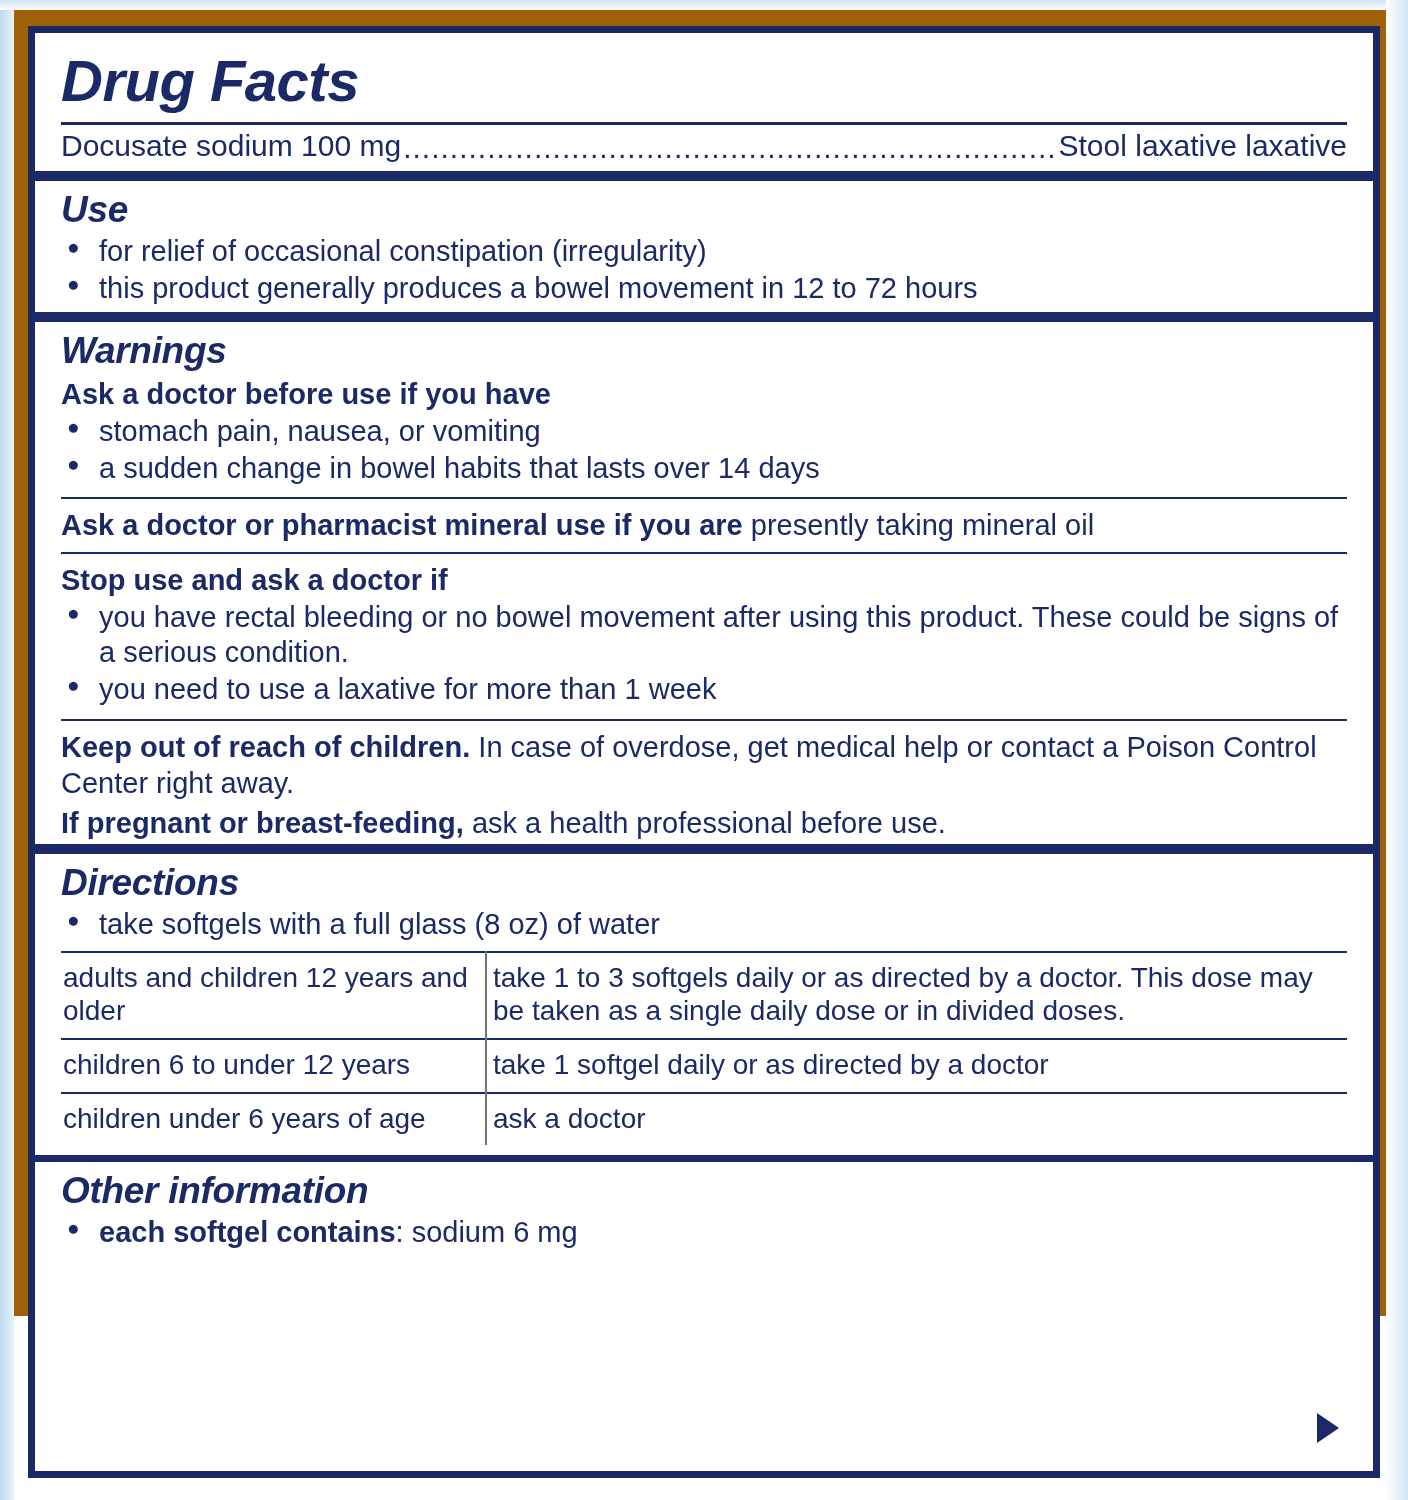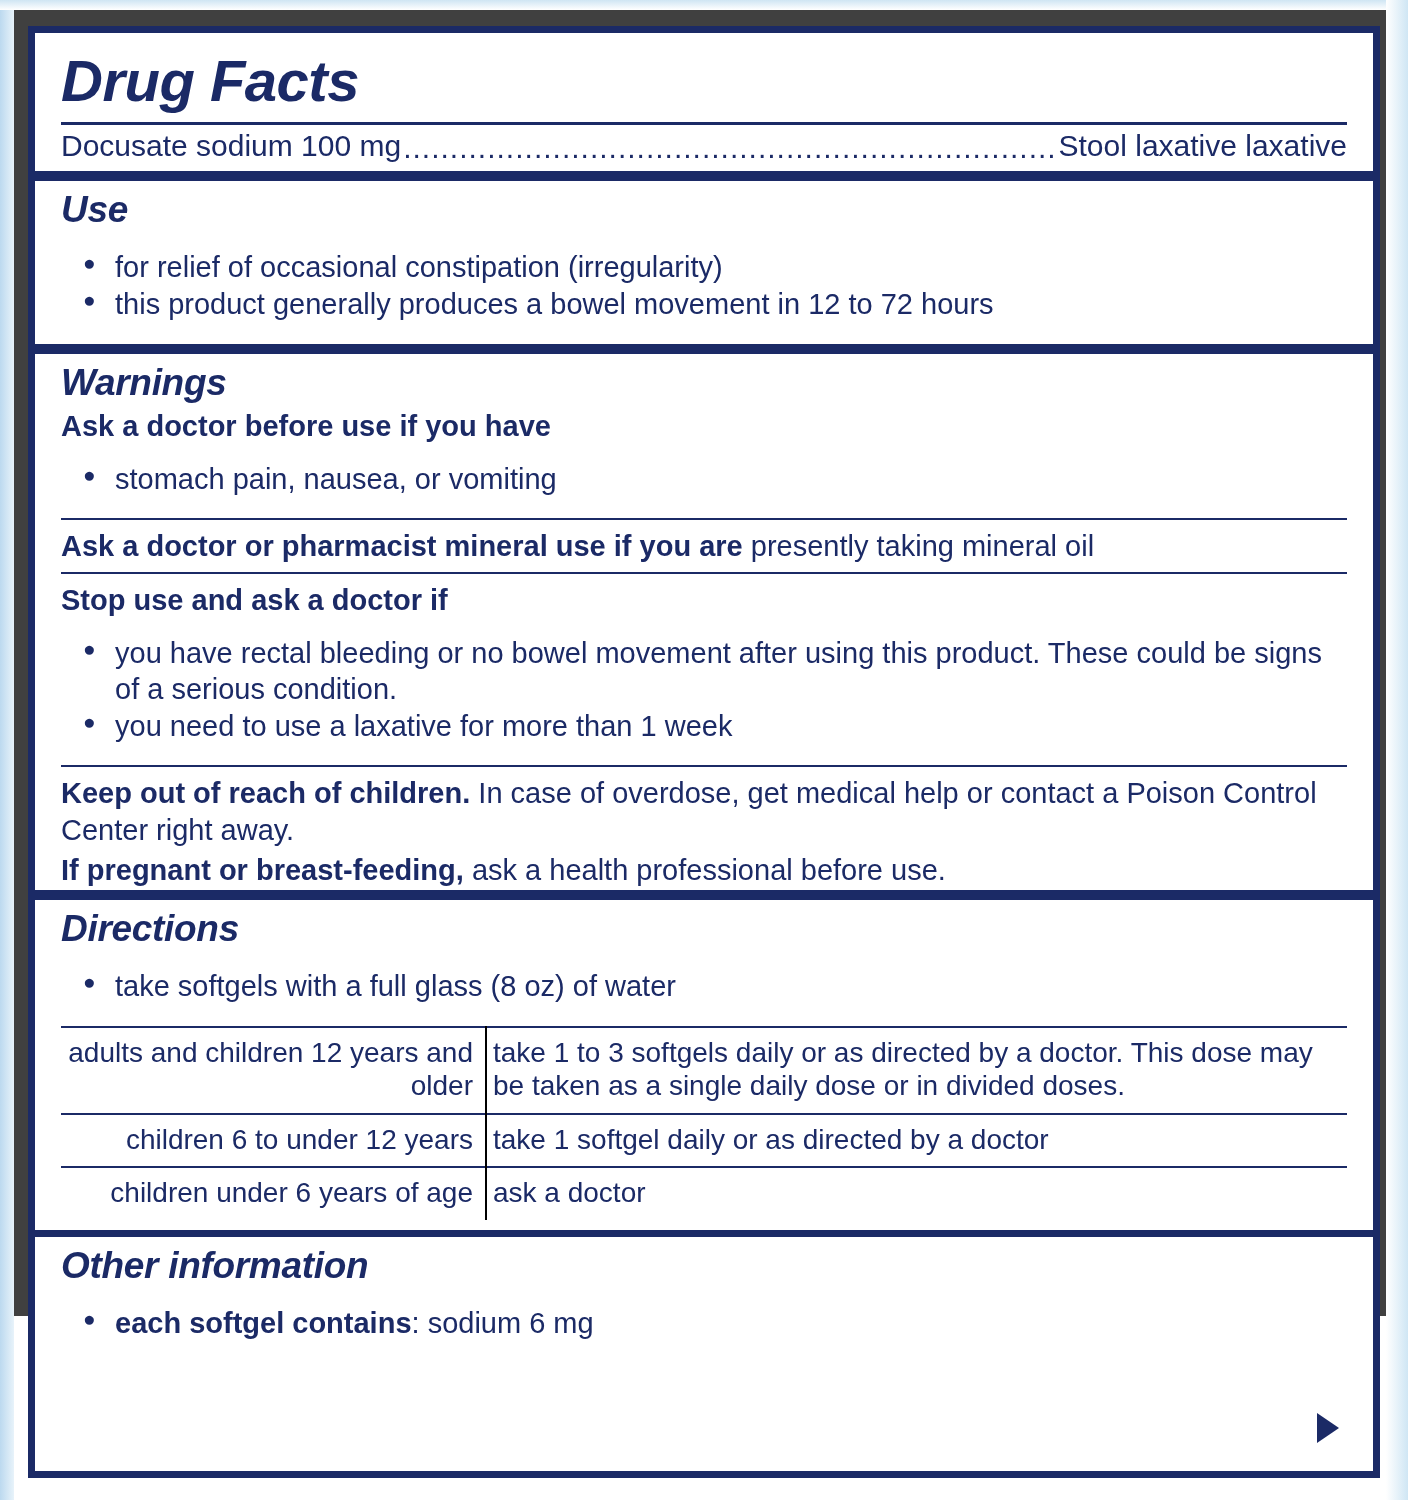--- a/index.html
+++ b/index.html
@@ -11,21 +11,21 @@
     width: 1408px;
     height: 1500px;
     font-family: "Liberation Sans", sans-serif;
     color: #1b2a66;
     overflow: hidden;
   }
   .page {
     position: relative;
     width: 1408px;
     height: 1316px;
-    background: #404040;
+    background: #a16207;
     box-sizing: border-box;
   }
   
   .edge-left {
     position: absolute;
     left: 0; top: 0;
     width: 14px; height: 1500px;
     background: linear-gradient(to right, #bcd9ef, #e8f3fa);
   }
   .edge-top {
@@ -116,21 +116,21 @@
     letter-spacing: -0.3px;
   }
   .sub-bold {
     font-size: 29px;
     font-weight: bold;
     padding: 4px 0 2px 0;
   }
 
   ul.bullets {
     list-style: none;
-    margin: 16px;
+    margin: 0;
     padding: 0 0 4px 0;
   }
   ul.bullets li {
     position: relative;
     font-size: 29px;
     line-height: 1.22;
     padding: 1px 0 1px 38px;
   }
   ul.bullets li::before {
     content: "\25CF";
@@ -156,23 +156,22 @@
   }
   table.dir td {
     border-top: 2px solid #1b2a66;
     font-size: 28px;
     line-height: 1.2;
     padding: 8px 6px 10px 2px;
     vertical-align: top;
   }
   table.dir td.agecol {
     width: 410px;
-    border-right: 2px solid #000000;
+    border-right: 2px solid #737373;
     padding-right: 12px;
-    text-align: right;
   }
   table.dir td.dosecol {
     padding-left: 6px;
   }
 
   .arrow {
     position: absolute;
     right: 34px;
     bottom: 28px;
     width: 0;
@@ -215,20 +214,21 @@
     </div>
 
     <div class="band"></div>
 
     <div class="sec">
       <div class="sec-title">Warnings</div>
 
       <div class="sub-bold">Ask a doctor before use if you have</div>
       <ul class="bullets">
         <li>stomach pain, nausea, or vomiting</li>
+        <li>a sudden change in bowel habits that lasts over 14 days</li>
       </ul>
     </div>
 
     <div class="hr-hairline"></div>
 
     <div class="sec">
       <div class="para">
         <b>Ask a doctor or pharmacist mineral use if you are</b><span> presently taking mineral oil</span>
       </div>
     </div>

